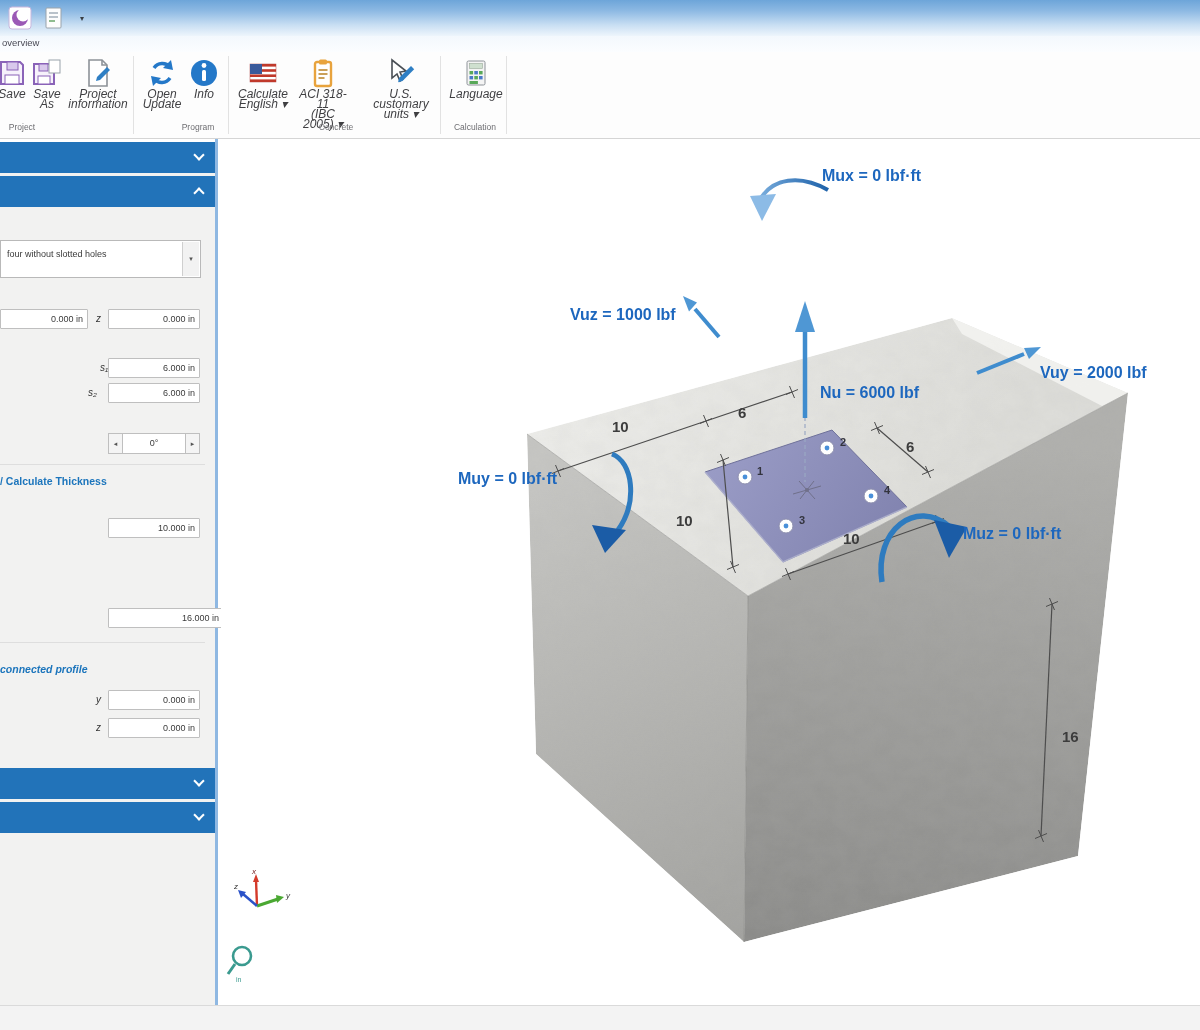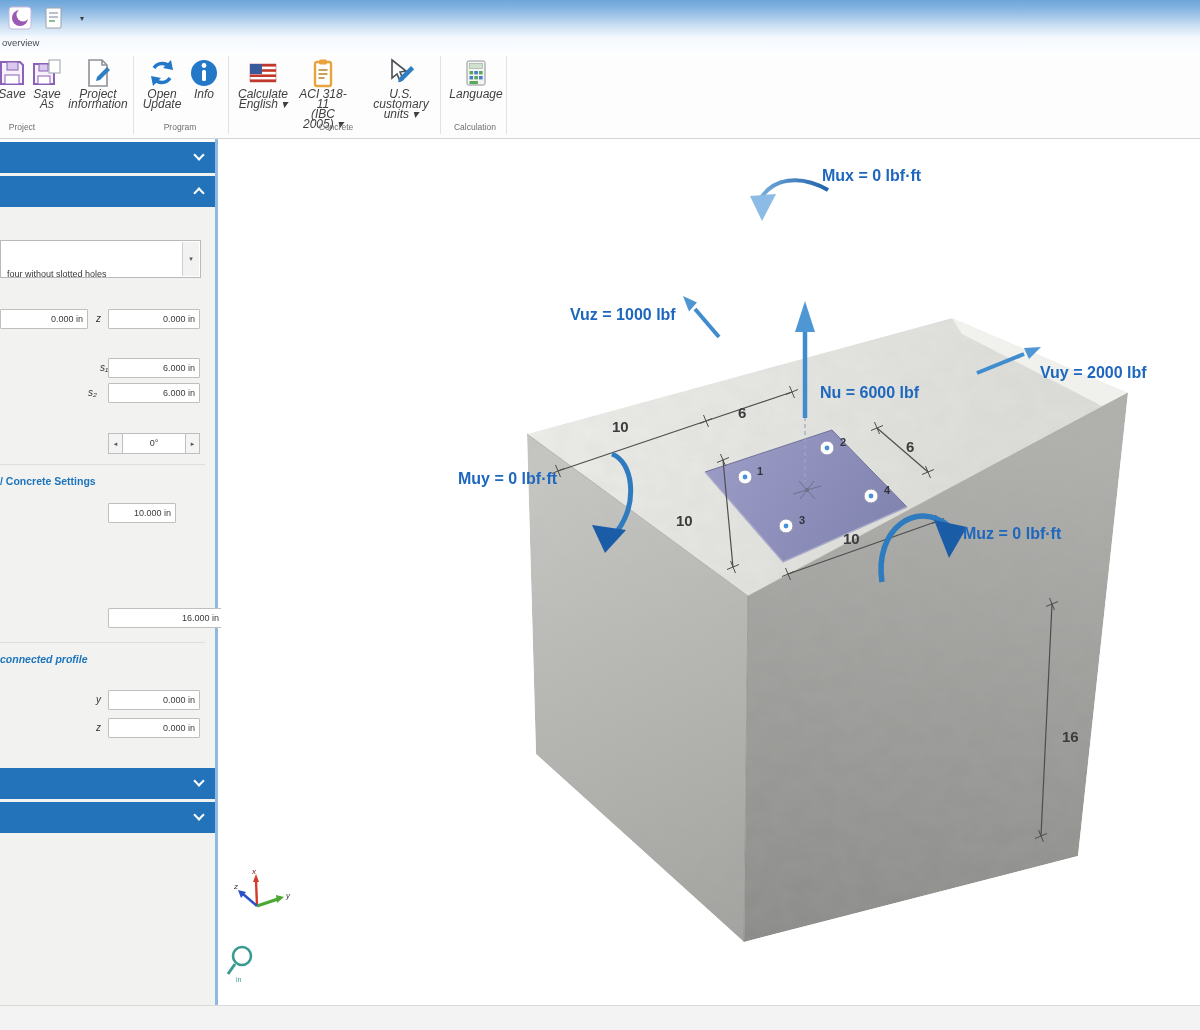--- a/index.html
+++ b/index.html
@@ -36,32 +36,32 @@
   .acc { position:absolute; left:0; width:215px; height:31px; background:#2273b9; cursor:pointer; }
   .acc .chev { position:absolute; right:12px; top:12px; width:8px; height:8px;
     border-right:2px solid #fff; border-bottom:2px solid #fff; }
   .chev.down { transform:rotate(45deg); top:9px; }
   .chev.up   { transform:rotate(225deg); top:13px; }
 
   .sgap { position:absolute; left:0; top:0; width:215px; height:3px; background:#fff; }
 
   .combo { position:absolute; left:0; top:101px; width:201px; height:38px; background:#fff;
     border:1px solid #b9b9b9; }
-  .combo .cv { position:absolute; left:6px; top:28px; font-size:9px; color:#3a3a3a; }
+  .combo .cv { position:absolute; left:6px; top:8px; font-size:9px; color:#3a3a3a; }
   .combo .cbtn { position:absolute; right:1px; top:1px; width:17px; height:34px;
     background:#f2f2f2; border-left:1px solid #cfcfcf; text-align:center;
     font-size:7px; color:#555; line-height:34px; }
 
   .sinput { position:absolute; height:20px; background:#fff; border:1px solid #bfbfbf;
     border-radius:1px; font-size:9px; color:#3a3a3a; text-align:right;
     line-height:18px; padding-right:4px; }
   .slabel { position:absolute; font-size:10px; font-style:italic; color:#333; }
   .sdivider { position:absolute; left:0; width:205px; height:1px; background:#dedede; }
   .sheading { position:absolute; left:0; font-size:10.5px; font-weight:bold; color:#1c75bc; }
-  .sheading.it { font-style:italic; }
+  .sheading.it { font-style:italic;margin-top:10px; }
 
   .spinner { position:absolute; top:294px; left:108px; width:92px; height:21px; }
   .spinner .sbtn { position:absolute; top:0; width:15px; height:21px; background:#f4f4f4;
     border:1px solid #bfbfbf; font-size:7px; color:#555; text-align:center; line-height:19px; }
   .spinner .sval { position:absolute; left:15px; top:0; width:62px; height:21px; background:#fff;
     border-top:1px solid #bfbfbf; border-bottom:1px solid #bfbfbf; text-align:center;
     font-size:9px; color:#3a3a3a; line-height:19px; }
 
   .canvas { position:absolute; left:221px; top:0; width:979px; height:866px; background:#fff; }
 
@@ -219,21 +219,21 @@
           <rect x="18" y="18" width="3.6" height="3.4" fill="#4a7ac8"></rect>
           <rect x="8.5" y="23" width="8.4" height="3" fill="#58a858"></rect>
         </svg>
       </span>
       <span class="rlabel">Language</span>
     </div>
 
     <div class="rsep" style="left:506px"></div>
 
     <div class="rgrouplabel" style="left:0;width:44px">Project</div>
-    <div class="rgrouplabel" style="left:136px;width:88px">Program</div>
+    <div class="rgrouplabel" style="left:154px;width:88px">Program</div>
     <div class="rgrouplabel" style="left:236px;width:200px">Concrete</div>
     <div class="rgrouplabel" style="left:444px;width:62px">Calculation</div>
   </div>
 
   <div class="body">
 
     <div class="sidebar">
       <div class="sgap"></div>
 
       <div class="acc" style="top:3px">
@@ -258,22 +258,22 @@
       <div class="sinput" style="top:244px;left:108px;width:92px">6.000 in</div>
 
       <div class="spinner">
         <span class="sbtn" style="left:0">◂</span>
         <span class="sval">0°</span>
         <span class="sbtn" style="left:77px">▸</span>
       </div>
 
       <div class="sdivider" style="top:325px"></div>
 
-      <div class="sheading" style="top:336px">/ Concrete Settings</div>
-      <div class="sinput" style="top:364px;left:108px;width:68px">10.000 in</div>
+      <div class="sheading" style="top:336px">/ Calculate Thickness</div>
+      <div class="sinput" style="top:379px;left:108px;width:92px">10.000 in</div>
       <div class="sinput" style="top:469px;left:108px;width:116px">16.000 in</div>
 
       <div class="sdivider" style="top:503px"></div>
 
       <div class="sheading it" style="top:514px">connected profile</div>
       <span class="slabel" style="top:555px;left:96px">y</span>
       <div class="sinput" style="top:551px;left:108px;width:92px">0.000 in</div>
       <span class="slabel" style="top:583px;left:96px">z</span>
       <div class="sinput" style="top:579px;left:108px;width:92px">0.000 in</div>
 

